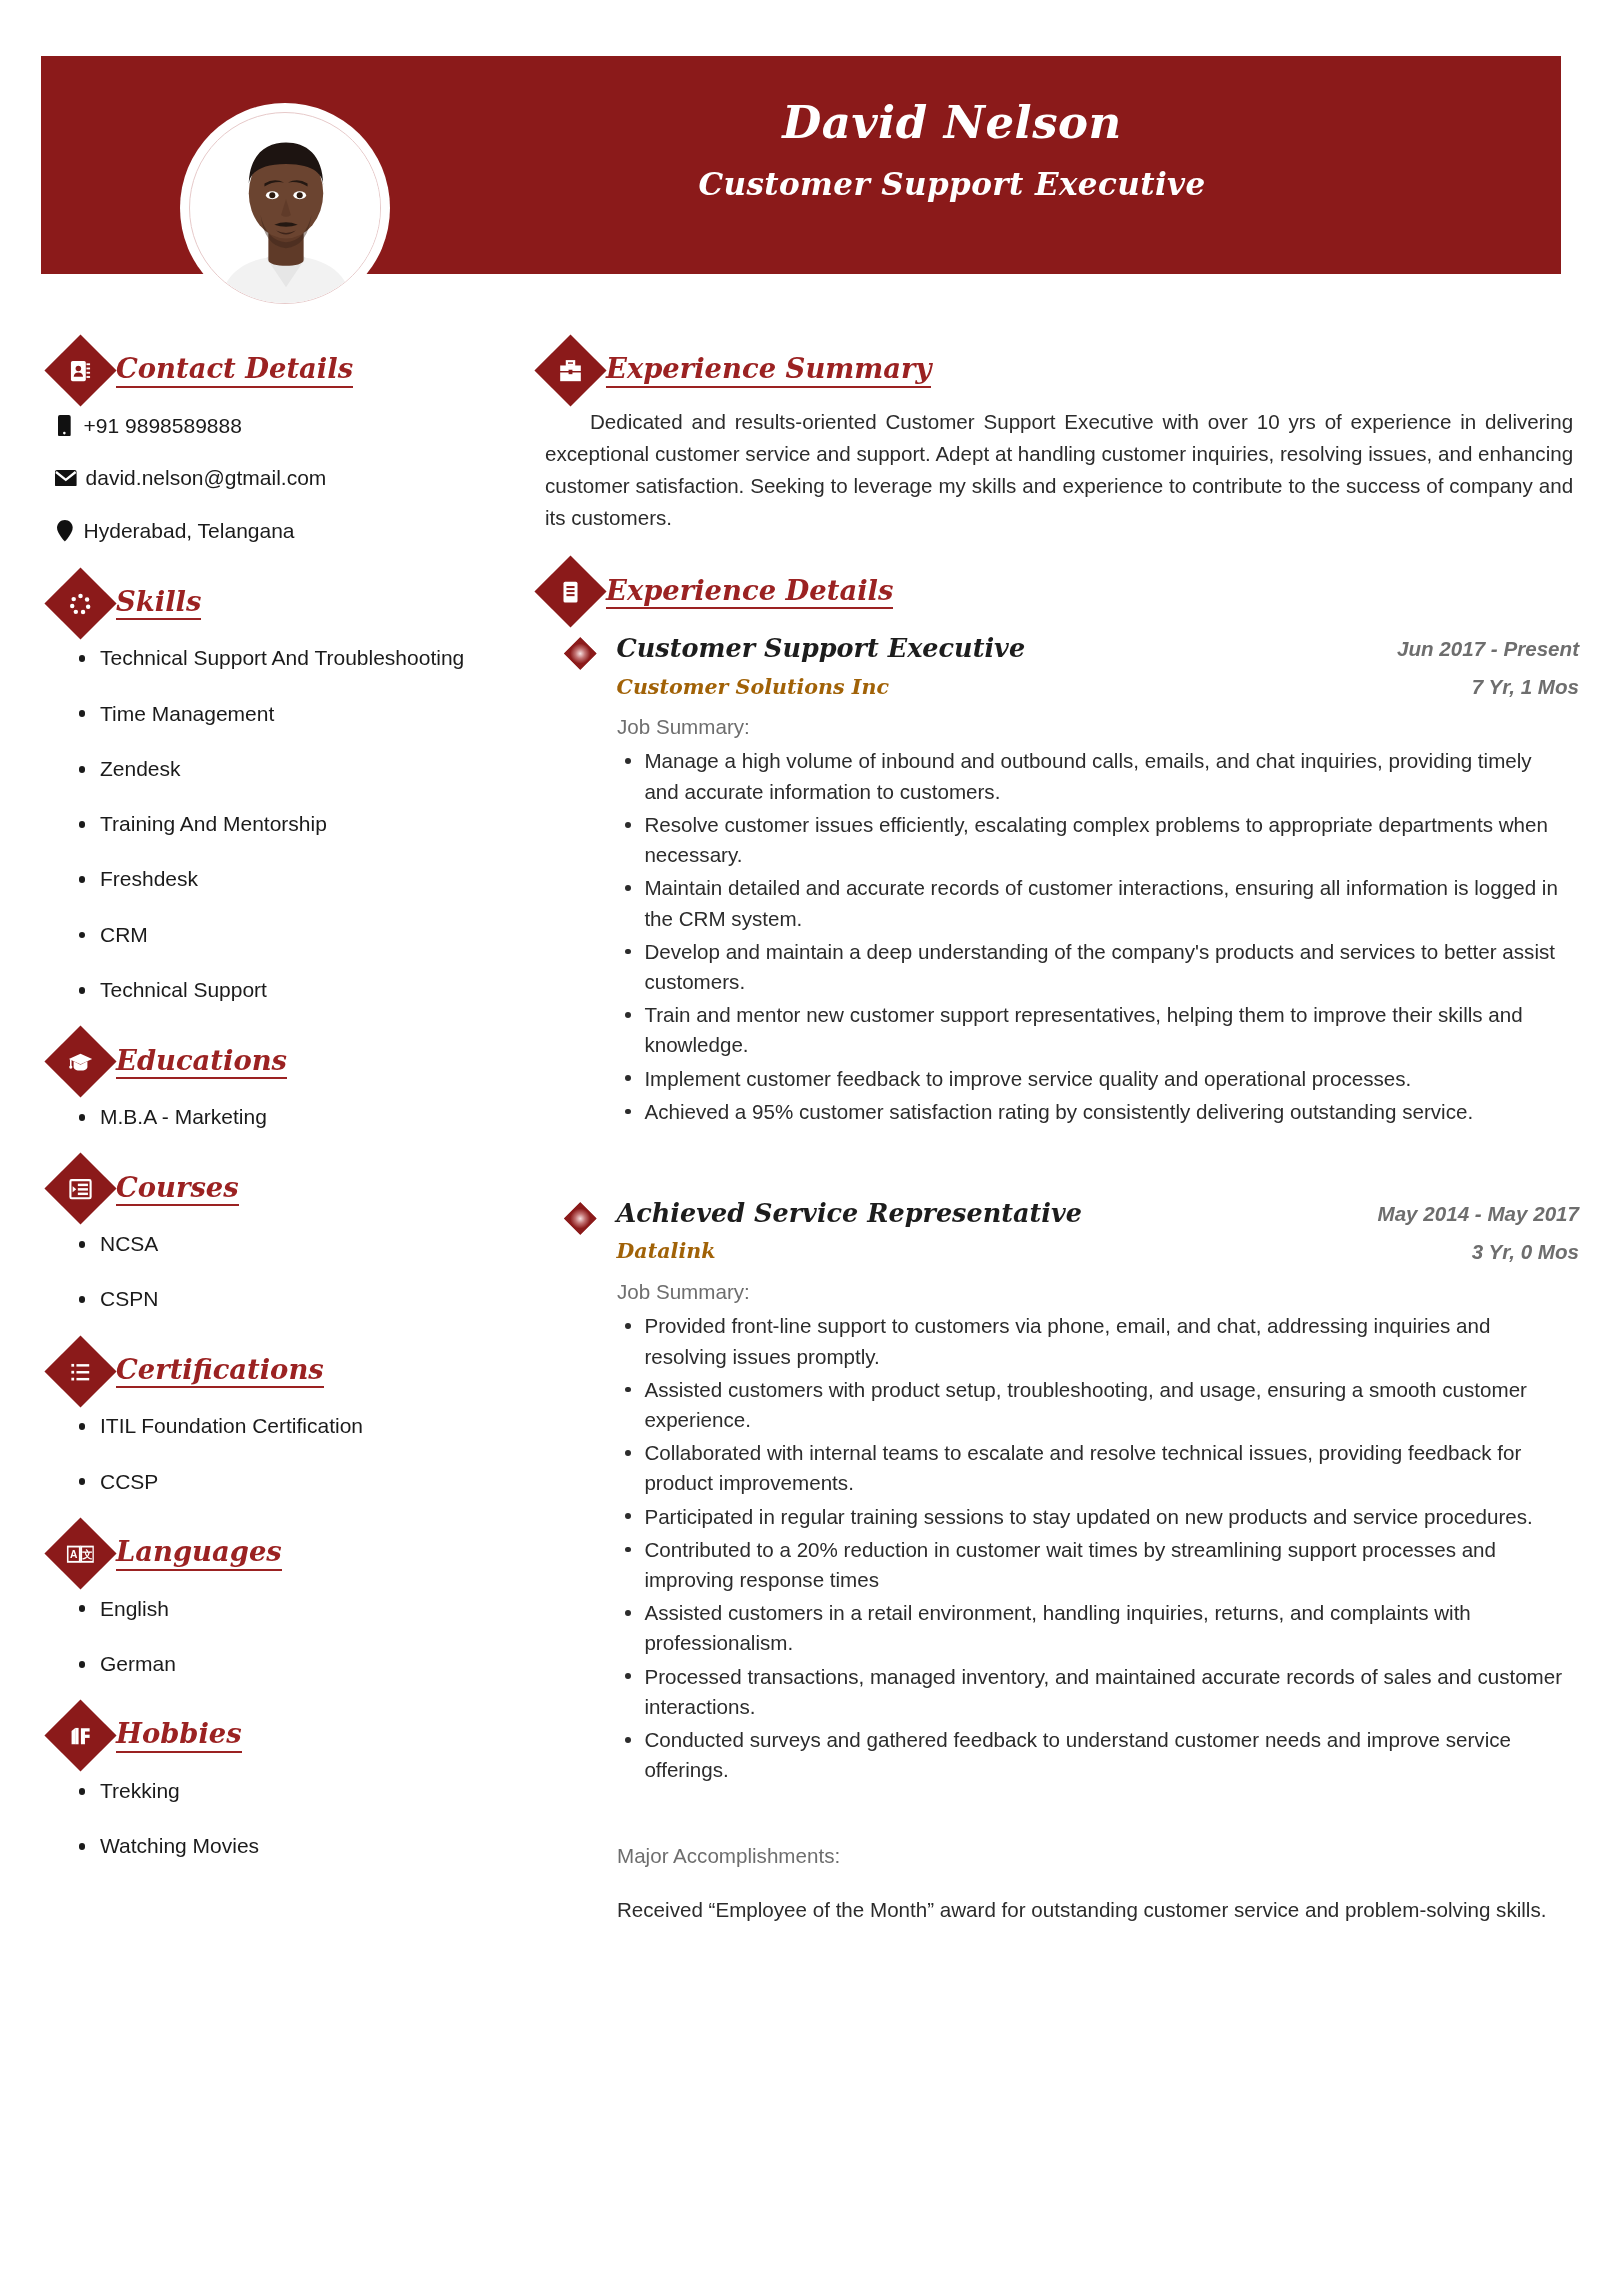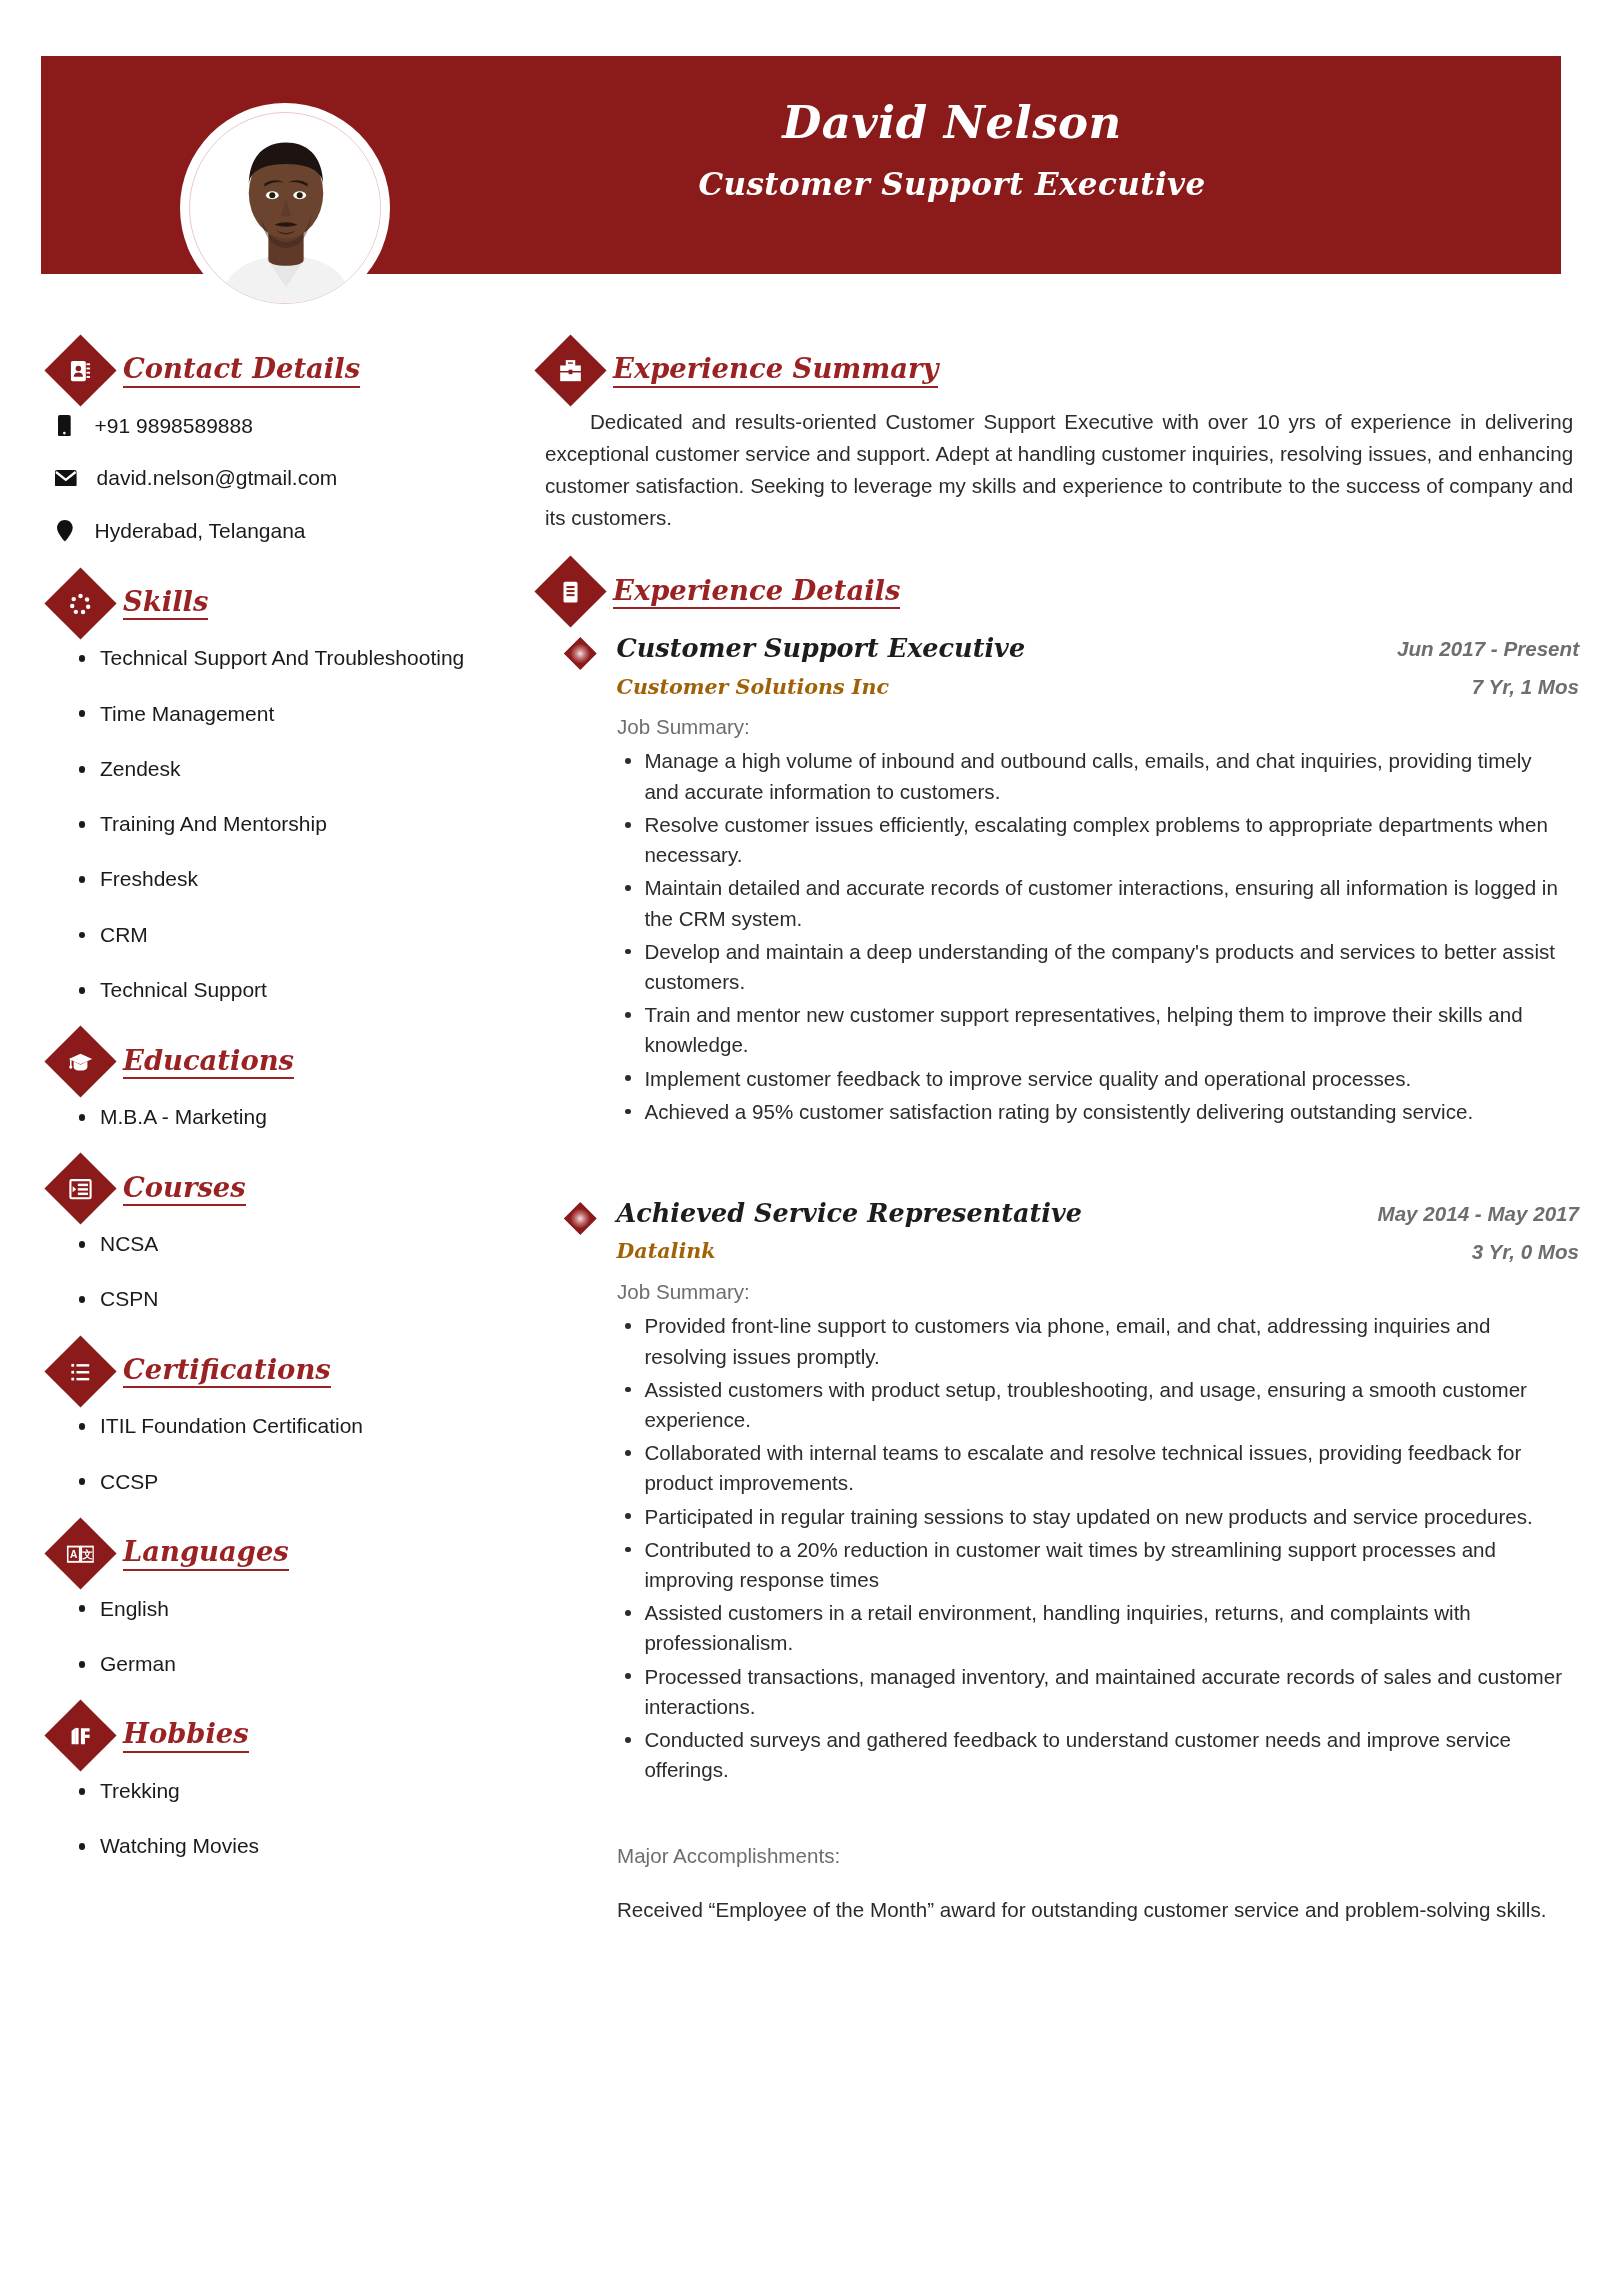--- a/index.html
+++ b/index.html
@@ -75,21 +75,21 @@
   .right-col {
     position: absolute;
     left: 545px; top: 345px;
     width: 1034px;
   }
 
   
   .sec-head {
     display: flex;
     align-items: center;
-    gap: 17px;
+    gap: 10px;
     margin-bottom: 9.8px;
   }
   .diamond {
     width: 51px; height: 51px;
     flex: 0 0 51px;
     background: #8B1A1A;
     transform: rotate(45deg);
     position: relative;
   }
   .diamond > svg {
@@ -107,21 +107,21 @@
     padding-bottom: 1px;
     line-height: 1.15;
     white-space: nowrap;
   }
 
   
   .contact-list { margin-top: 15.7px; }
   .contact-row {
     display: flex;
     align-items: center;
-    gap: 20px;
+    gap: 9px;
     font-size: 21px;
     color: #1b1b1b;
     margin-bottom: 25.5px;
     line-height: 1.3;
   }
   .contact-row .ci { flex: 0 0 19.6px; display:flex; align-items:center; justify-content:center; }
 
   
   ul.plain { list-style: none; margin-top: 15.7px; }
   ul.plain li {

